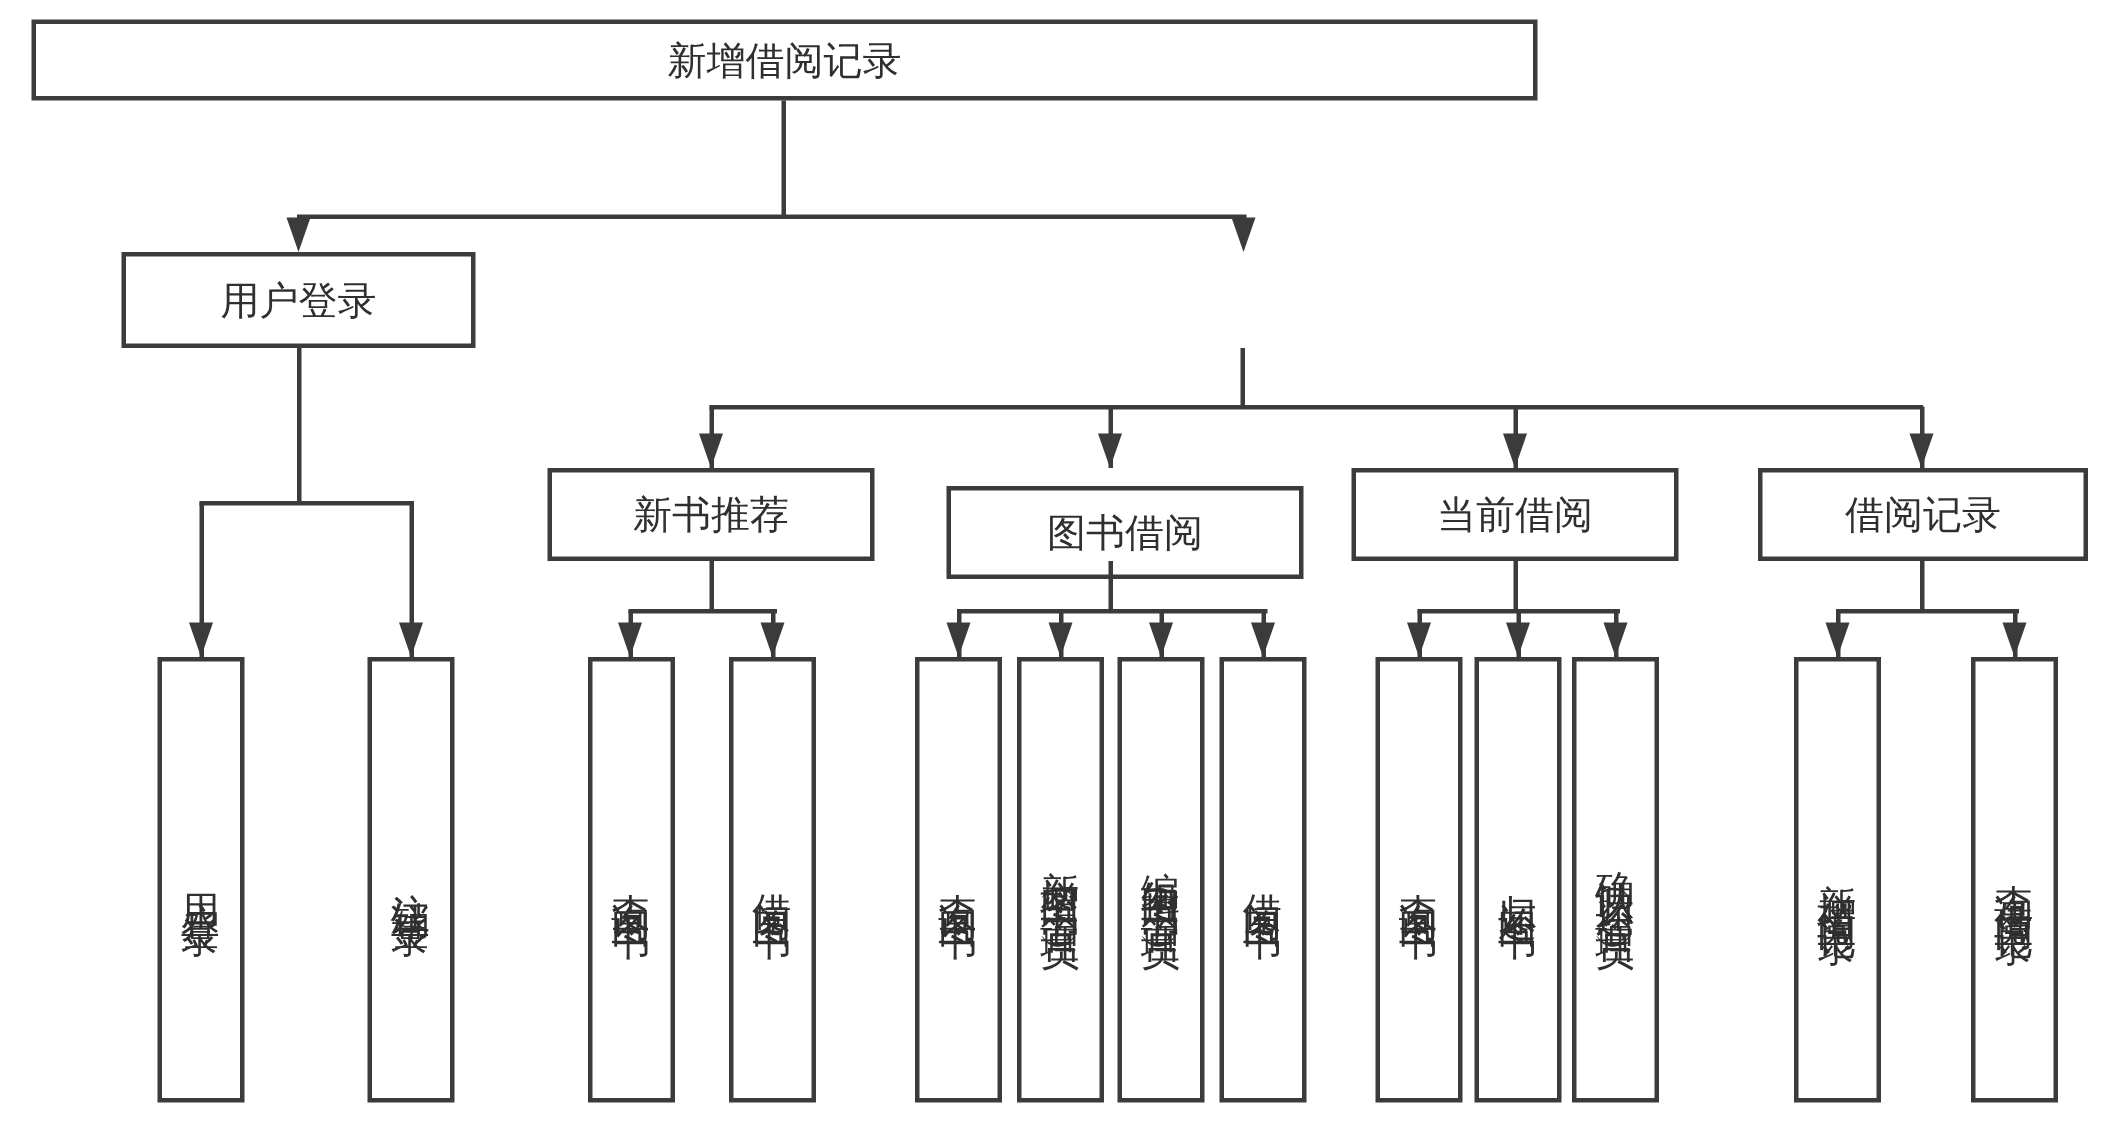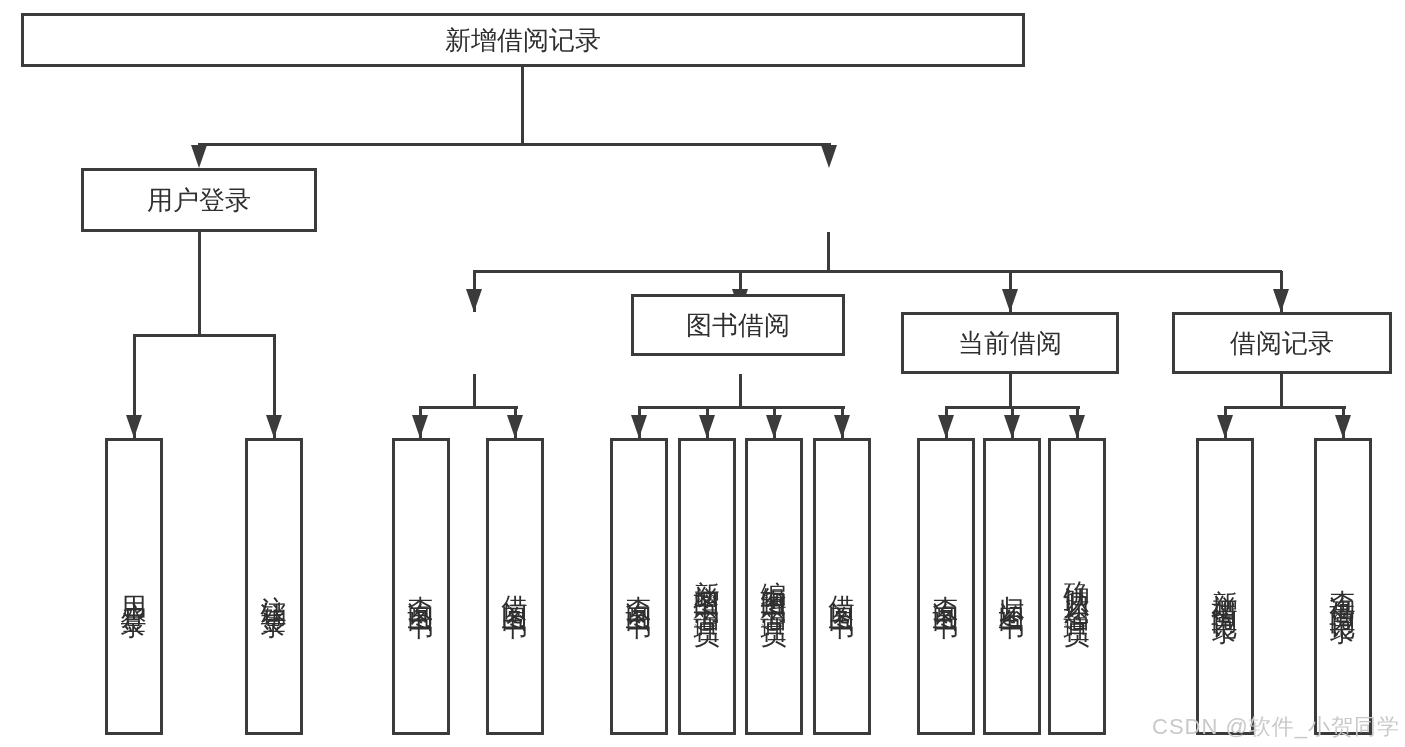--- a/index.html
+++ b/index.html
@@ -83,21 +83,24 @@
   <div class="hl" style="left:473px;top:270px;width:809px"></div>
   <div class="vl" style="left:473px;top:271px;height:41px"></div>
   <div class="vl" style="left:739px;top:271px;height:41px"></div>
   <div class="vl" style="left:1009px;top:271px;height:41px"></div>
   <div class="vl" style="left:1280px;top:271px;height:41px"></div>
   <div class="ar" style="left:466px;top:289px"></div>
   <div class="ar" style="left:732px;top:289px"></div>
   <div class="ar" style="left:1002px;top:289px"></div>
   <div class="ar" style="left:1273px;top:289px"></div>
 
-  <div class="node" style="left:631px;top:294px;width:214px;height:62px">
+  <div class="node" style="left:365px;top:312px;width:218px;height:62px">
+    <span>新书推荐</span>
+  </div>
+  <div class="node" style="left:631px;top:324px;width:238px;height:62px">
     <span>图书借阅</span>
   </div>
   <div class="node" style="left:901px;top:312px;width:218px;height:62px">
     <span>当前借阅</span>
   </div>
   <div class="node" style="left:1172px;top:312px;width:220px;height:62px">
     <span>借阅记录</span>
   </div>
 
   <div class="vl" style="left:473px;top:374px;height:33px"></div>
@@ -171,15 +174,14 @@
     <span>确认归还（管理员）</span>
   </div>
 
   <div class="node leaf" style="left:1196px">
     <span>新增借阅记录</span>
   </div>
   <div class="node leaf" style="left:1314px">
     <span>查询借阅记录</span>
   </div>
 
-  <div class="watermark">CSDN @软件_小贺同学</div>
 
 </div>
 
 </body></html>

